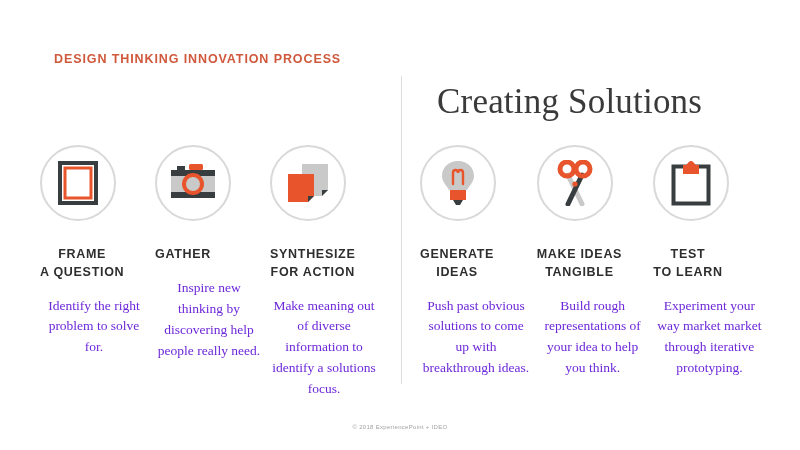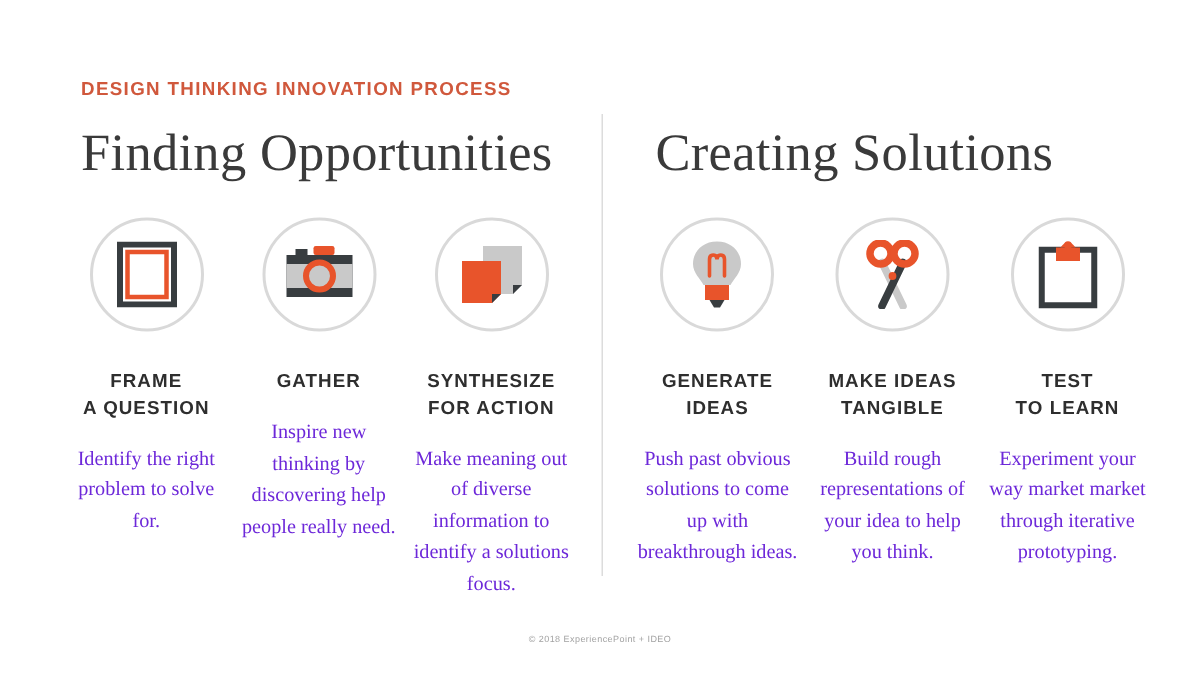--- a/index.html
+++ b/index.html
@@ -63,21 +63,21 @@
     top: 145px;
     display: flex;
   }
   .group.left  { left: 40px;  width: 345px; }
   .group.right { left: 420px; width: 350px; }
 
   .col {
     flex: 1 1 0;
     display: flex;
     flex-direction: column;
-    align-items: center;
+    align-items: flex-start;
   }
 
   
   .circle {
     width: 76px;
     height: 76px;
     border-radius: 50%;
     border: 2px solid #D9D9D9;
     box-sizing: border-box;
     display: flex;
@@ -128,21 +128,20 @@
 </style>
 </head>
 <body>
 
 <div class="slide">
 
   <div class="eyebrow">DESIGN THINKING INNOVATION PROCESS</div>
 
   <div class="divider"></div>
 
-  <div class="heading left">Finding Opportunities</div>
   <div class="heading right">Creating Solutions</div>
 
   <div class="group left">
 
     <div class="col">
       <div class="circle">
         <span>
           <svg width="40" height="44" viewBox="0 0 40 44">
             <rect x="2" y="2" width="36" height="40" fill="none" stroke="#383D40" stroke-width="4"></rect>
             <rect x="7" y="7" width="26" height="30" fill="none" stroke="#E8542B" stroke-width="3"></rect>

